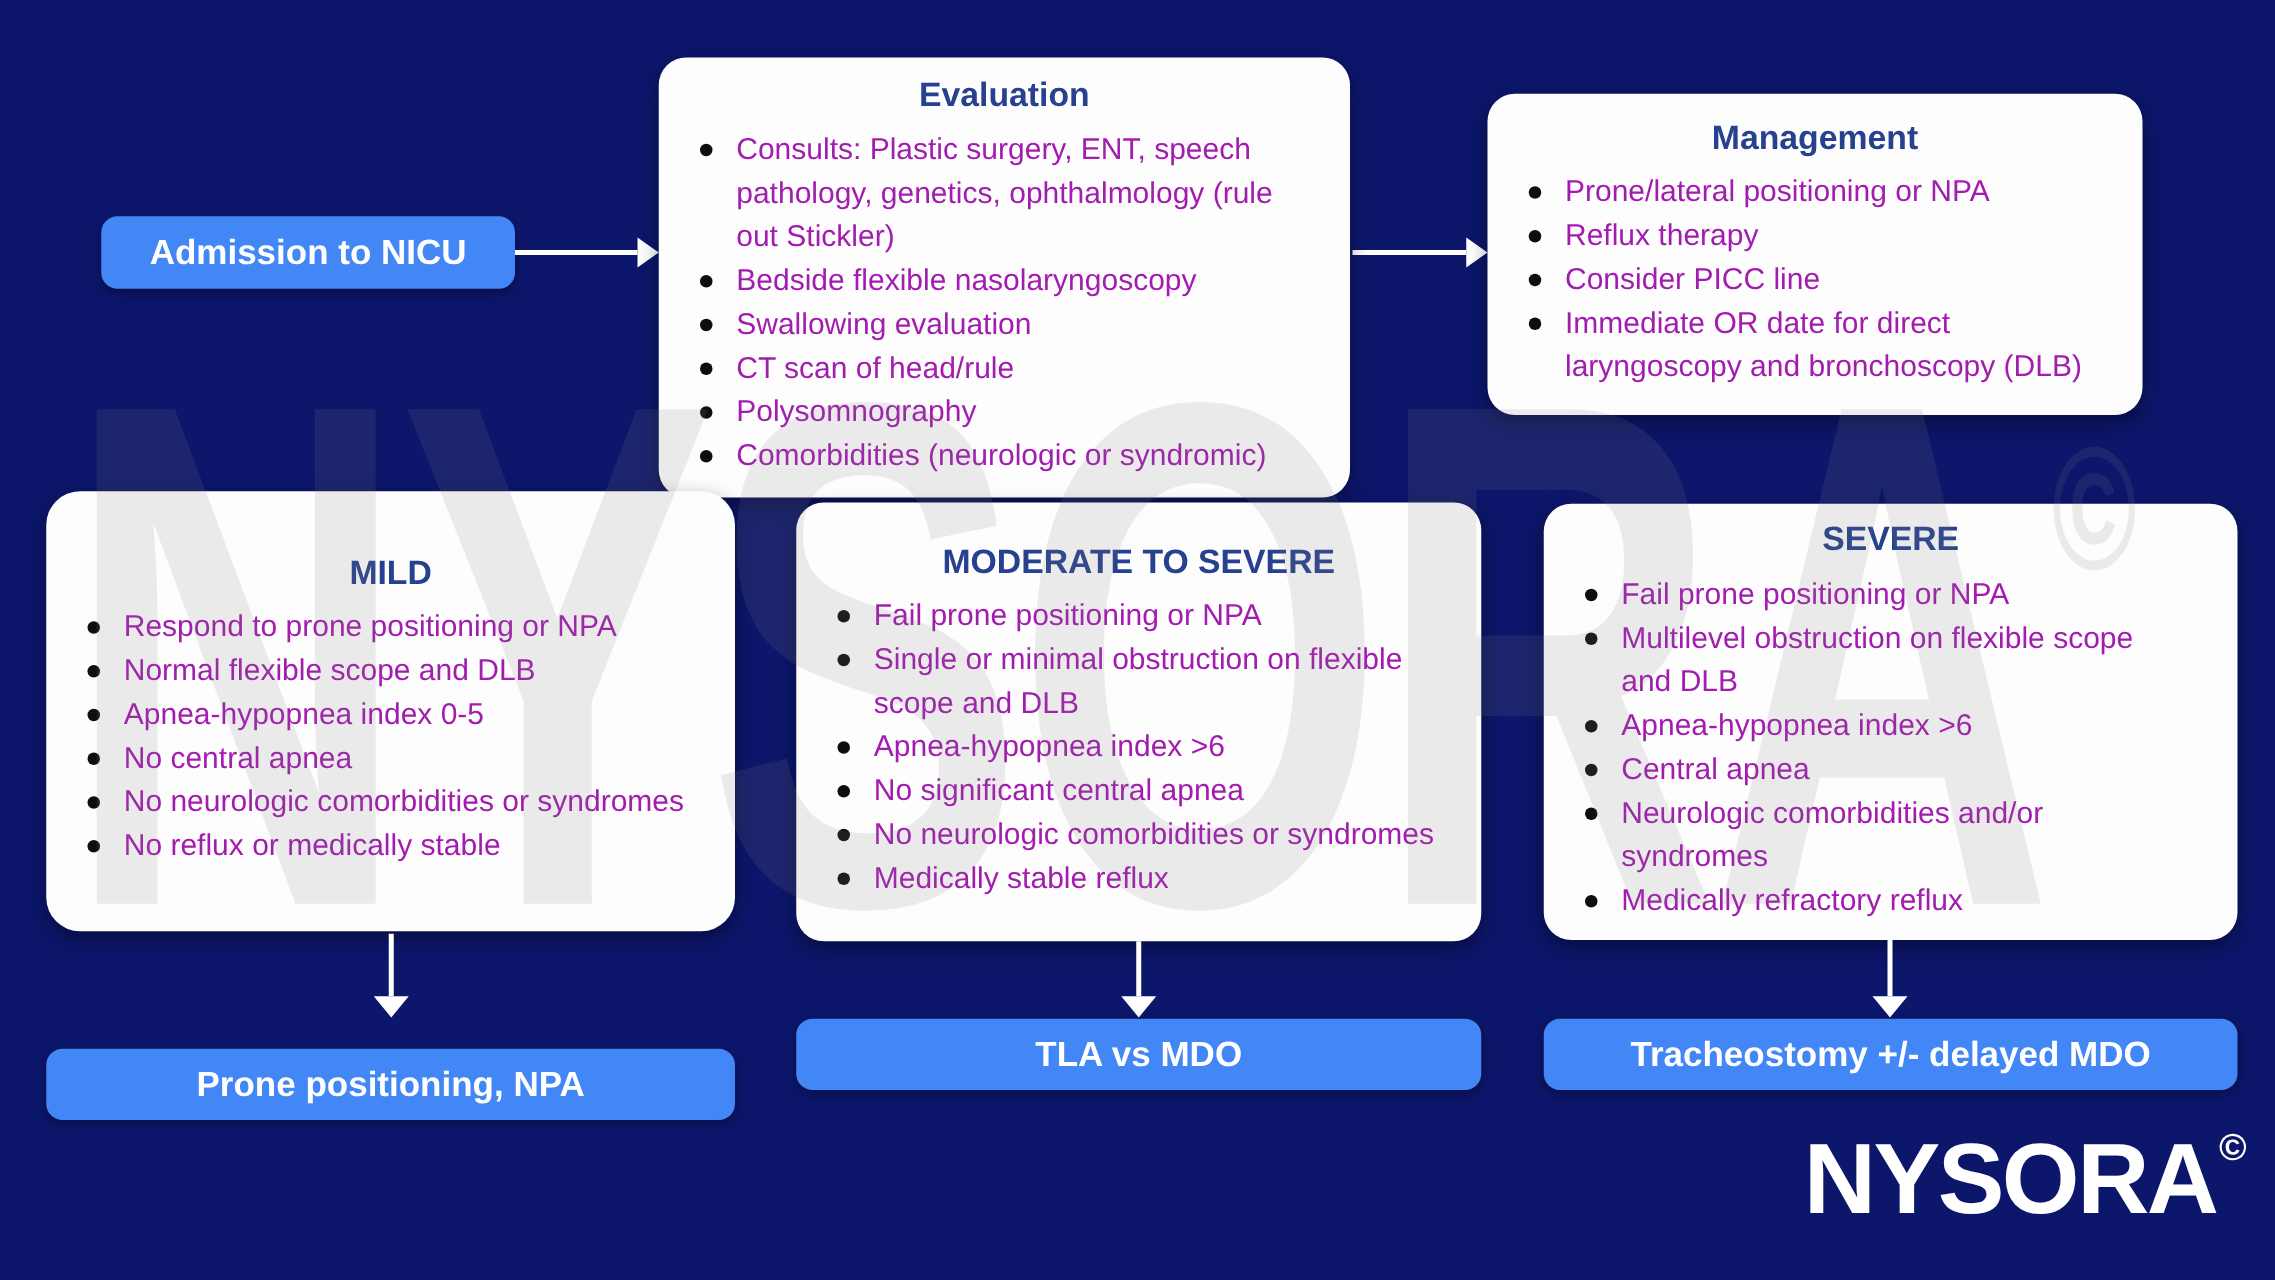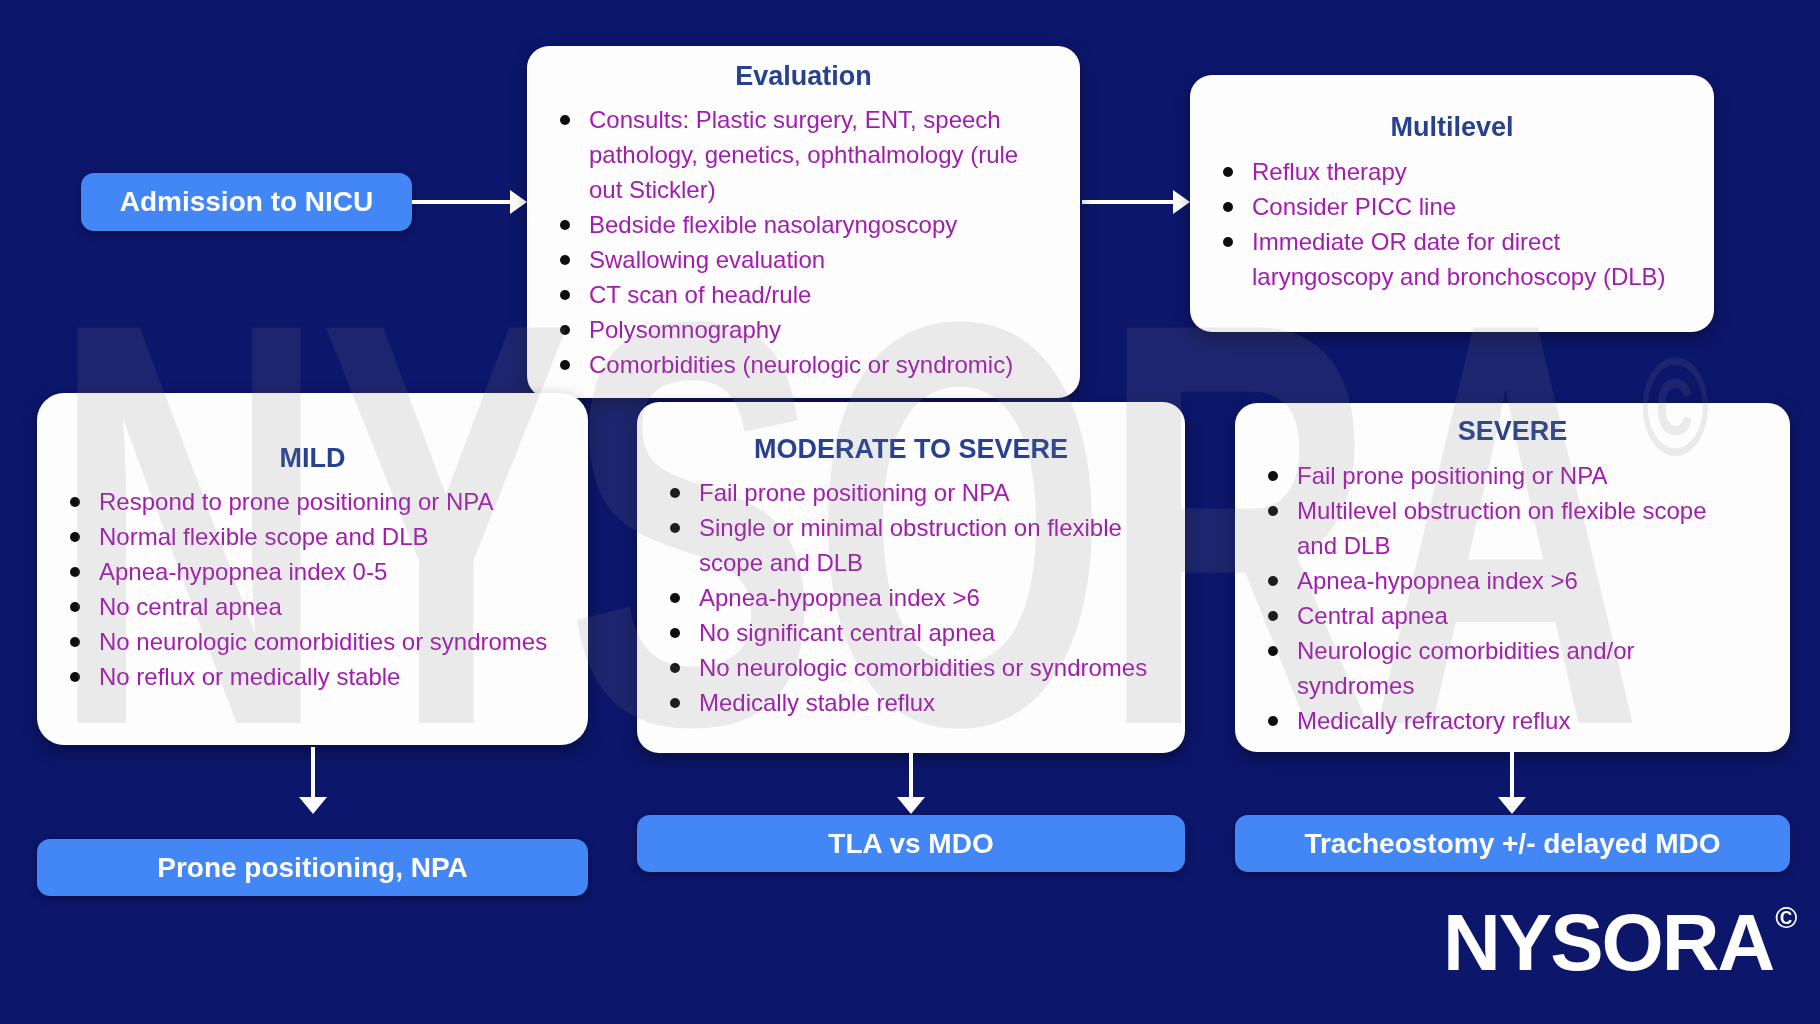--- a/index.html
+++ b/index.html
@@ -122,22 +122,23 @@
 out Stickler)</li>
         <li>Bedside flexible nasolaryngoscopy</li>
         <li>Swallowing evaluation</li>
         <li>CT scan of head/rule</li>
         <li>Polysomnography</li>
         <li>Comorbidities (neurologic or syndromic)</li>
       </ul>
   </section>
 
   <section class="card" id="card-management">
-    <h2 class="card-title">Multilevel</h2>
+    <h2 class="card-title">Management</h2>
     <ul class="bullets">
+        <li>Prone/lateral positioning or NPA</li>
         <li>Reflux therapy</li>
         <li>Consider PICC line</li>
         <li>Immediate OR date for direct
 laryngoscopy and bronchoscopy (DLB)</li>
       </ul>
   </section>
 
   <section class="card" id="card-mild">
     <h2 class="card-title">MILD</h2>
     <ul class="bullets">

